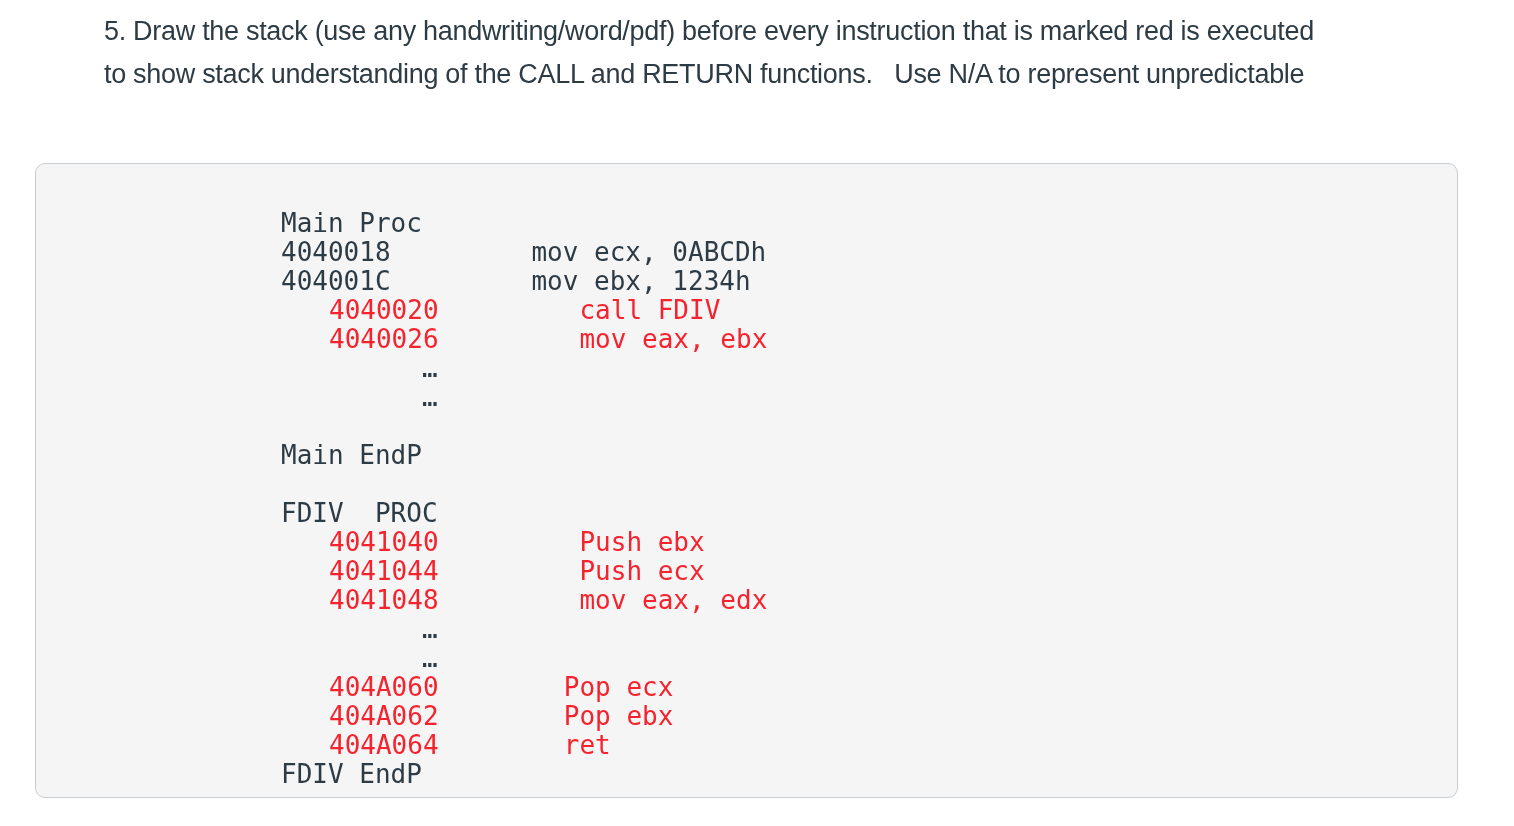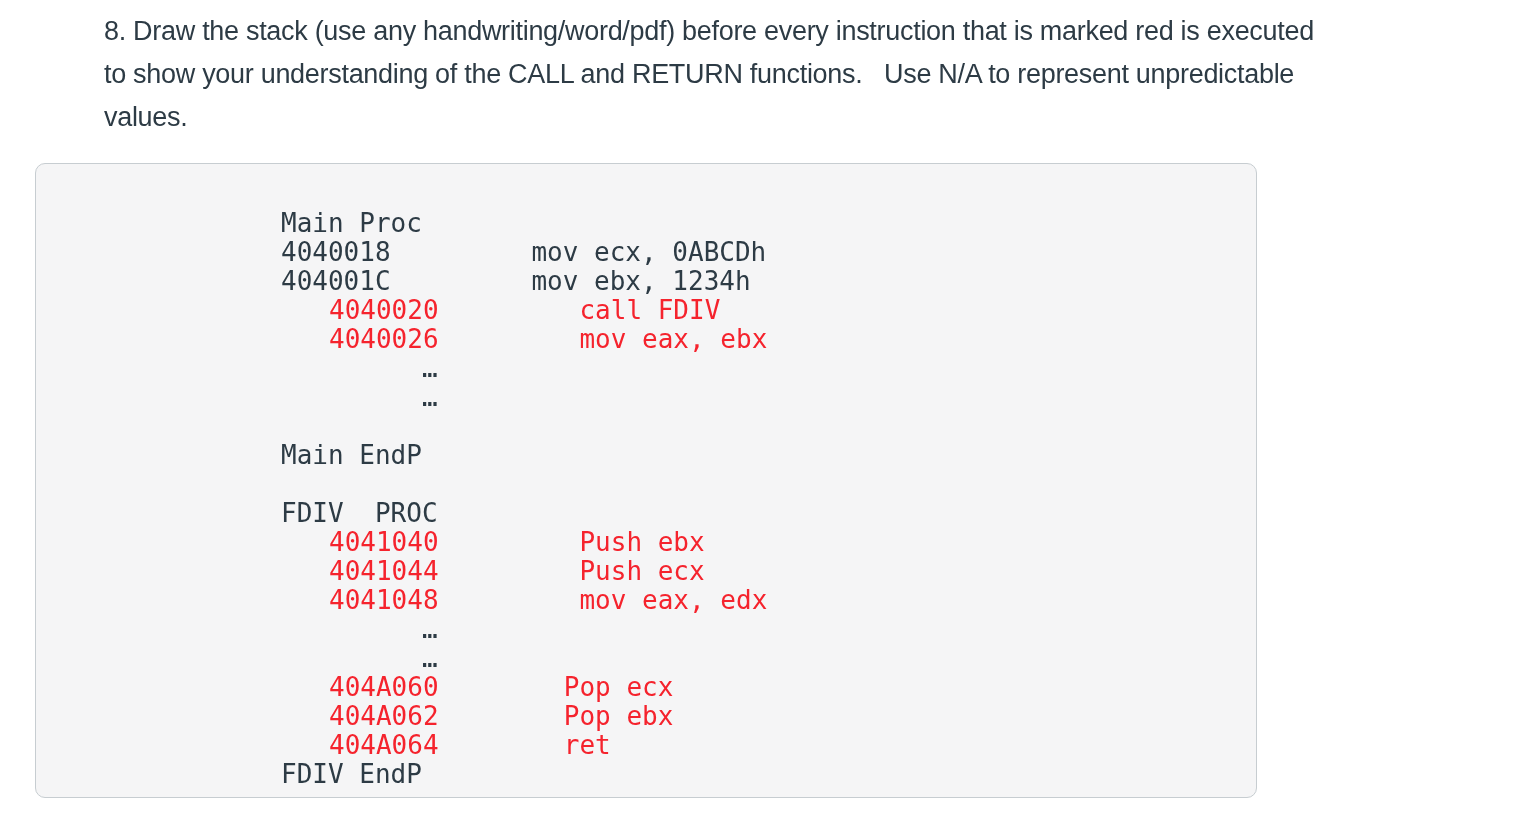--- a/index.html
+++ b/index.html
@@ -25,21 +25,21 @@
     letter-spacing:-0.3px;
     line-height:43px;
     color:var(--text);
   }
   .question-line{
     white-space:pre-wrap; 
   }
   .code-panel{
     position:absolute;
     left:35px; top:163px;
-    width:1222px; height:635px;
+    width:1423px; height:635px;
     background:var(--panel_bg);
     border:1px solid var(--panel_border);
     border-radius:10px;
     overflow:hidden;
   }
   .code{
     margin:0;
     padding:45px 20px 0 245px;
     font-family:"DejaVu Sans Mono", monospace;
     font-size:26px;
@@ -49,22 +49,21 @@
   }
   .code-line{ white-space:pre; }
   .code-line.red{ color:var(--red);margin-left:48px; }
 </style>
 </head>
 <body>
 
 <main>
 
   <div class="question">
-    <div class="question-line">8. Draw the stack (use any handwriting/word/pdf) before every instruction that is marked red is executed</div>
-    <div class="question-line">to show your understanding of the CALL and RETURN functions.   Use N/A to represent unpredictable</div>
-    <div class="question-line">values.</div>
+    <div class="question-line">5. Draw the stack (use any handwriting/word/pdf) before every instruction that is marked red is executed</div>
+    <div class="question-line">to show stack understanding of the CALL and RETURN functions.   Use N/A to represent unpredictable</div>
   </div>
 
   <section class="code-panel">
     <pre class="code" id="code-block"><div class="code-line">Main Proc</div><div class="code-line">4040018         mov ecx, 0ABCDh</div><div class="code-line">404001C         mov ebx, 1234h</div><div class="code-line red">4040020         call FDIV</div><div class="code-line red">4040026         mov eax, ebx</div><div class="code-line">         …</div><div class="code-line">         …</div><div class="code-line">&nbsp;</div><div class="code-line">Main EndP</div><div class="code-line">&nbsp;</div><div class="code-line">FDIV  PROC</div><div class="code-line red">4041040         Push ebx</div><div class="code-line red">4041044         Push ecx</div><div class="code-line red">4041048         mov eax, edx</div><div class="code-line">         …</div><div class="code-line">         …</div><div class="code-line red">404A060        Pop ecx</div><div class="code-line red">404A062        Pop ebx</div><div class="code-line red">404A064        ret</div><div class="code-line">FDIV EndP</div></pre>
   </section>
 
 </main>
 
 </body></html>

